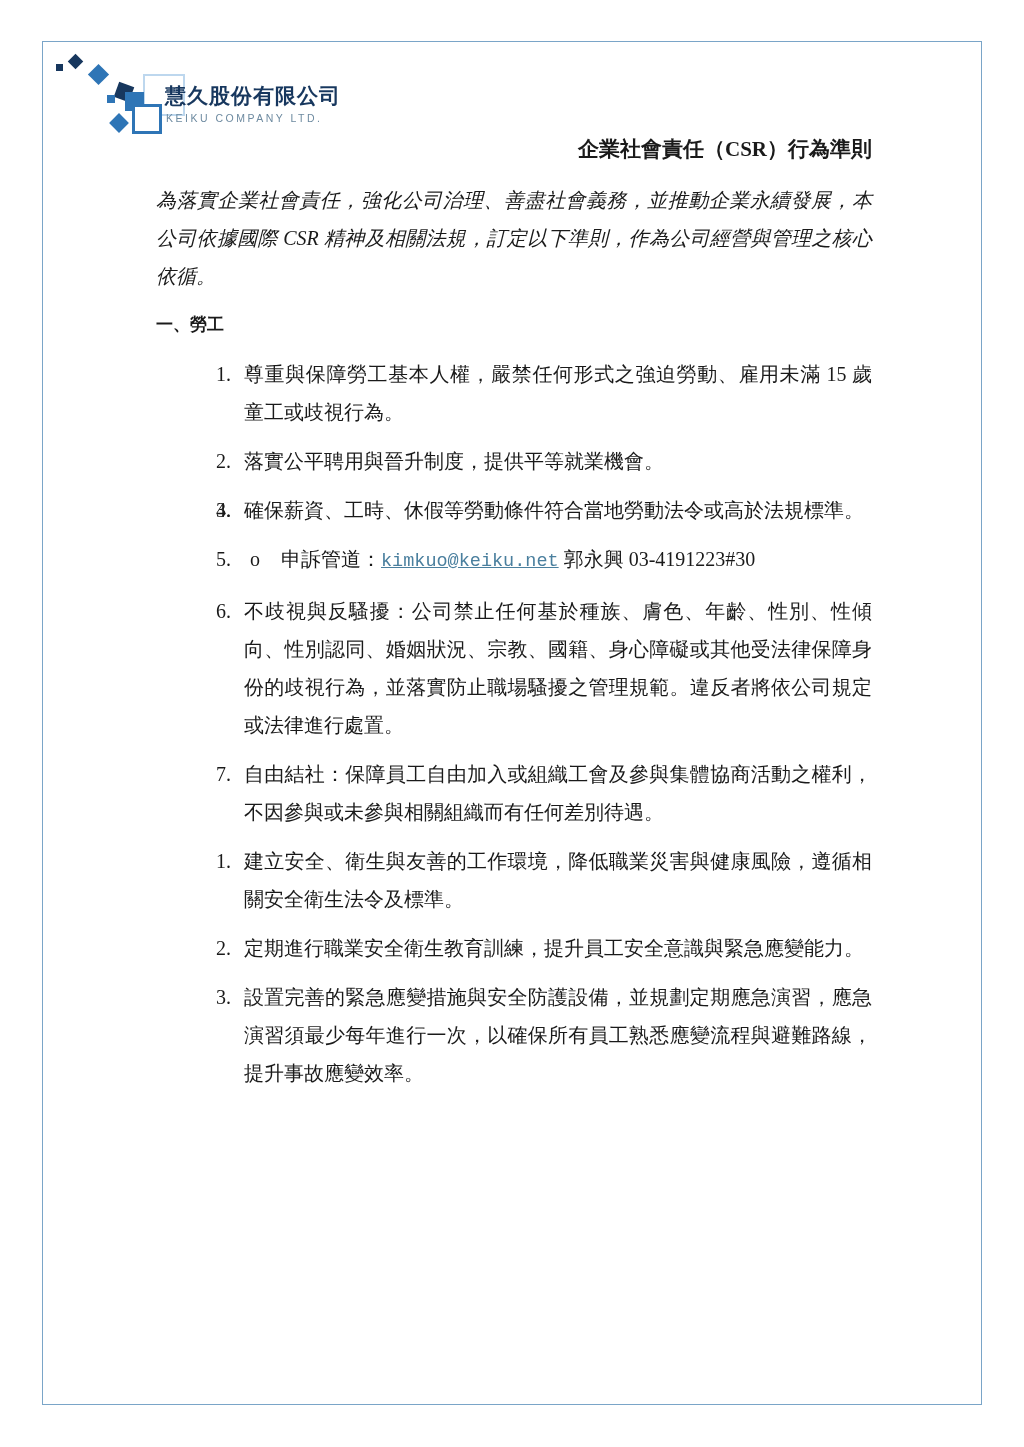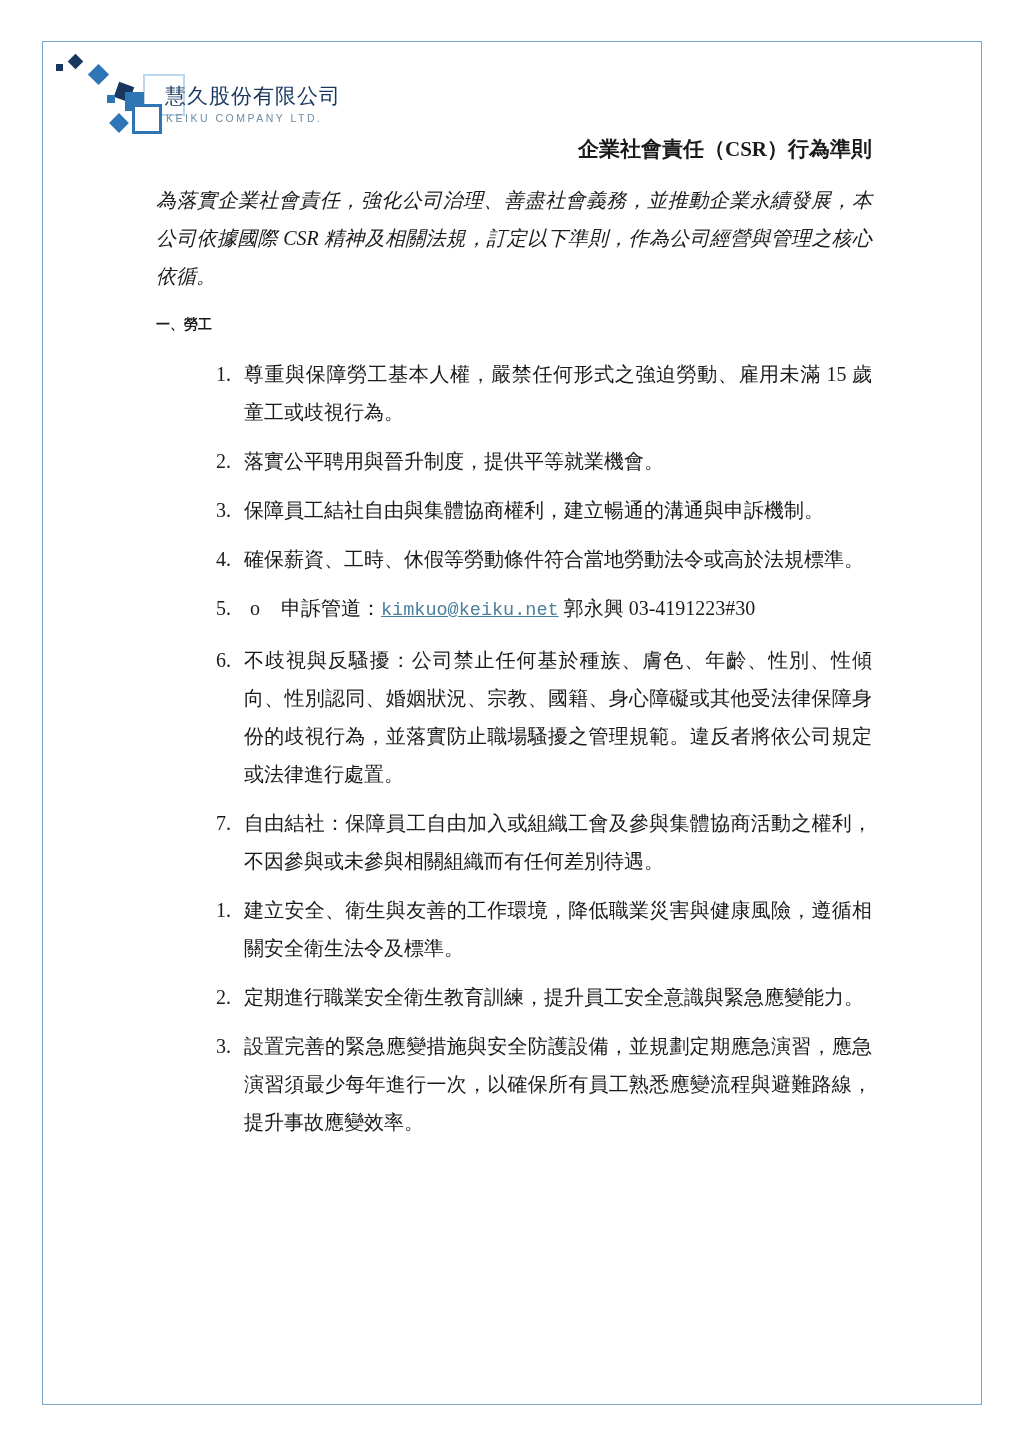--- a/index.html
+++ b/index.html
@@ -27,21 +27,21 @@
   .dm-navy-sm     { left: 17px; top: 4px;  width: 11px; height: 11px; background: #17375e; transform: rotate(45deg); }
   .dm-blue-1      { left: 38px; top: 15px; width: 15px; height: 15px; background: #2e75b6; transform: rotate(45deg); }
   .sq-navy-tilt   { left: 63px; top: 32px; width: 16px; height: 16px; background: #17375e; transform: rotate(20deg); }
   .sq-blue-solid  { left: 72px; top: 40px; width: 19px; height: 19px; background: #2e75b6; }
   .sq-blue-tiny   { left: 54px; top: 43px; width: 8px;  height: 8px;  background: #2e75b6; }
   .dm-blue-2      { left: 59px; top: 64px; width: 14px; height: 14px; background: #2e75b6; transform: rotate(45deg); }
   .sq-outline-lt  { left: 90px; top: 22px; width: 42px; height: 42px; border: 2px solid #bdd7ee; background: transparent; }
   .sq-outline-bl  { left: 79px; top: 52px; width: 30px; height: 30px; border: 3px solid #2e75b6; background: #ffffff; }
   .logo-zh {
     position: absolute; left: 112px; top: 30px;
-    font-size: 21px; font-weight: normal; color: #17375e;
+    font-size: 21px; font-weight: bold; color: #17375e;
     letter-spacing: 1px; white-space: nowrap;
     font-family: "Liberation Sans", "DejaVu Sans", sans-serif;
   }
   .logo-en {
     position: absolute; left: 113px; top: 60px;
     font-size: 10.5px; color: #6d8aa0; letter-spacing: 2.5px;
     white-space: nowrap;
     font-family: "Liberation Sans", "DejaVu Sans", sans-serif;
   }
   
@@ -57,21 +57,21 @@
     line-height: 30px;
   }
   .intro {
     margin-top: 17px;
     text-align: justify;
     font-style: italic;
   }
   .section-heading {
     margin-top: 11px;
     font-weight: bold;
-    font-size: 14px;
+    font-size: 17px;
   }
   .list-item {
     position: relative;
     margin-top: 11px;
     padding-left: 88px;
     text-align: justify;
   }
   .item-num {
     position: absolute; left: 60px; top: 0;
   }
@@ -111,21 +111,21 @@
   </div>
 
   <div class="content">
     <div class="doc-title">企業社會責任（CSR）行為準則</div>
     <div class="intro">為落實企業社會責任，強化公司治理、善盡社會義務，並推動企業永續發展，本公司依據國際 CSR 精神及相關法規，訂定以下準則，作為公司經營與管理之核心依循。</div>
     <div>
         <div class="section">
           <div class="section-heading">一、勞工</div>
           <div class="list-item"><span class="item-num">1.</span><span class="item-text">尊重與保障勞工基本人權，嚴禁任何形式之強迫勞動、雇用未滿 15 歲童工或歧視行為。</span></div>
           <div class="list-item"><span class="item-num">2.</span><span class="item-text">落實公平聘用與晉升制度，提供平等就業機會。</span></div>
-          <div class="list-item"><span class="item-num">3.</span><span class="item-text">保障員工結社自由與集體協商權利，建立暢通的溝通與申訴機制。</span></div>
+          <div class="list-item"><span class="item-num">3.</span></div>
           <div class="list-item"><span class="item-num">4.</span><span class="item-text">確保薪資、工時、休假等勞動條件符合當地勞動法令或高於法規標準。</span></div>
           <div class="list-item"><span class="item-num">5.</span></div>
           <div class="sub-item"><span class="sub-marker">o</span><span class="sub-label">申訴管道：</span><a class="email-link" href="mailto:kimkuo@keiku.net">kimkuo@keiku.net</a><span class="sub-contact"> 郭永興 03-4191223#30</span></div>
           <div class="list-item"><span class="item-num">6.</span><span class="item-text">不歧視與反騷擾：公司禁止任何基於種族、膚色、年齡、性別、性傾向、性別認同、婚姻狀況、宗教、國籍、身心障礙或其他受法律保障身份的歧視行為，並落實防止職場騷擾之管理規範。違反者將依公司規定或法律進行處置。</span></div>
           <div class="list-item"><span class="item-num">7.</span><span class="item-text">自由結社：保障員工自由加入或組織工會及參與集體協商活動之權利，不因參與或未參與相關組織而有任何差別待遇。</span></div>
         </div>
         <div class="section">
           <div class="list-item"><span class="item-num">1.</span><span class="item-text">建立安全、衛生與友善的工作環境，降低職業災害與健康風險，遵循相關安全衛生法令及標準。</span></div>
           <div class="list-item"><span class="item-num">2.</span><span class="item-text">定期進行職業安全衛生教育訓練，提升員工安全意識與緊急應變能力。</span></div>
           <div class="list-item"><span class="item-num">3.</span><span class="item-text">設置完善的緊急應變措施與安全防護設備，並規劃定期應急演習，應急演習須最少每年進行一次，以確保所有員工熟悉應變流程與避難路線，提升事故應變效率。</span></div>

